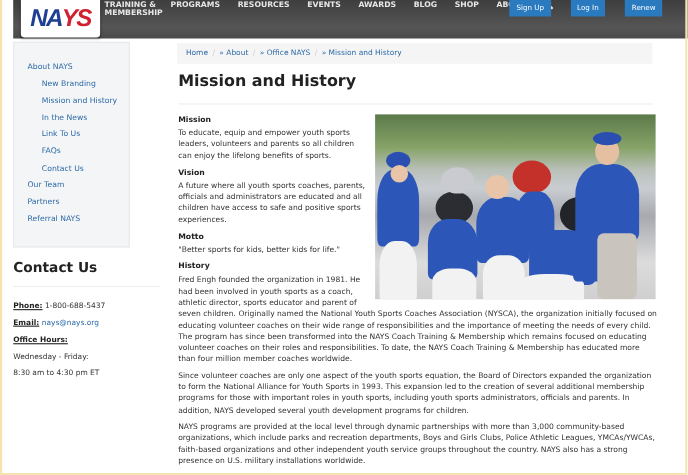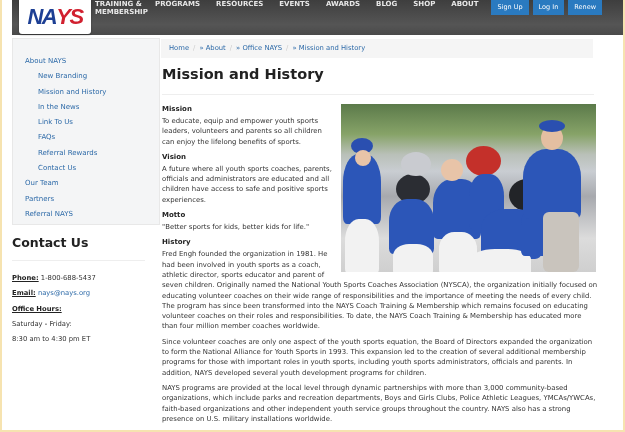--- a/index.html
+++ b/index.html
@@ -25,27 +25,27 @@
   .logo .ys { color:#d1202f; }
   .nav { position:absolute; left:83px; top:0; height:29px; display:flex; align-items:flex-start;font-weight:bold; }
   .nav-item {
     color:#e8e8e8; font-size:7px; text-transform:uppercase; margin-right:16px;
     line-height:8px; cursor:pointer; font-family:"DejaVu Sans",sans-serif;
   }
   .nav-item.two { width:50px; margin-right:10px; }
   .search-icon { width:9px; height:9px; position:relative; cursor:pointer; }
   .search-icon::before { content:""; position:absolute; left:0; top:0; width:5px; height:5px; border:1.5px solid #eee; border-radius:50%; }
   .search-icon::after { content:""; position:absolute; left:6px; top:6px; width:3px; height:1.5px; background:#eee; transform:rotate(45deg); }
-  .acct { position:absolute; top:0; right:35px; display:flex; gap:4px; }
+  .acct { position:absolute; top:0; right:35px; display:flex; gap:18px; }
   .acct-btn {
     background:#2a7ac0; color:#fff; font-size:6.5px; padding:0 6px; height:15px;
     line-height:15px; cursor:pointer;
   }
   .sidebar-box {
-    position:absolute; left:12px; top:38px; width:148px; height:187px;
+    position:absolute; left:12px; top:38px; width:106px; height:187px;
     background:#f4f5f6; border:1px solid #e8e8e8; box-sizing:border-box;
   }
   .sidebar-box ul { list-style:none; margin:0; padding:15px 0 0 12px; }
   .sidebar-box li { font-size:7px; color:#2d6aa8; height:15.3px; line-height:15.3px; cursor:pointer; }
   .sidebar-box li.sub { padding-left:13px; }
   .contact-h { position:absolute; left:12px; top:235px; font-size:12.5px; font-weight:bold; color:#222; }
   .contact-hr { position:absolute; left:12px; top:260px; width:133px; height:1px; background:#eee; }
   .contact { position:absolute; left:12px; top:273px; font-size:6.8px; color:#333; }
   .contact div { height:15.3px; line-height:10px; }
   .contact b { color:#222;text-decoration:underline; }
@@ -99,35 +99,34 @@
 </header>
 
 <aside class="sidebar-box">
   <ul>
     <li>About NAYS</li>
     <li class="sub">New Branding</li>
     <li class="sub">Mission and History</li>
     <li class="sub">In the News</li>
     <li class="sub">Link To Us</li>
     <li class="sub">FAQs</li>
-    <li class="sub">Referral Rewards</li>
     <li class="sub">Contact Us</li>
     <li>Our Team</li>
     <li>Partners</li>
     <li>Referral NAYS</li>
   </ul>
 </aside>
 
 <div class="contact-h">Contact Us</div>
 <div class="contact-hr"></div>
 <div class="contact">
   <div><b>Phone:</b> <span>1-800-688-5437</span></div>
   <div><b>Email:</b> <a>nays@nays.org</a></div>
   <div><b>Office Hours:</b></div>
-  <div>Saturday - Friday:</div>
+  <div>Wednesday - Friday:</div>
   <div>8:30 am to 4:30 pm ET</div>
 </div>
 
 <div class="crumb">
   <a>Home</a><span class="sep">/</span><a>» About</a><span class="sep">/</span><a>» Office NAYS</a><span class="sep">/</span><a>» Mission and History</a>
 </div>
 
 <h1>Mission and History</h1>
 <div class="h1-rule"></div>
 

